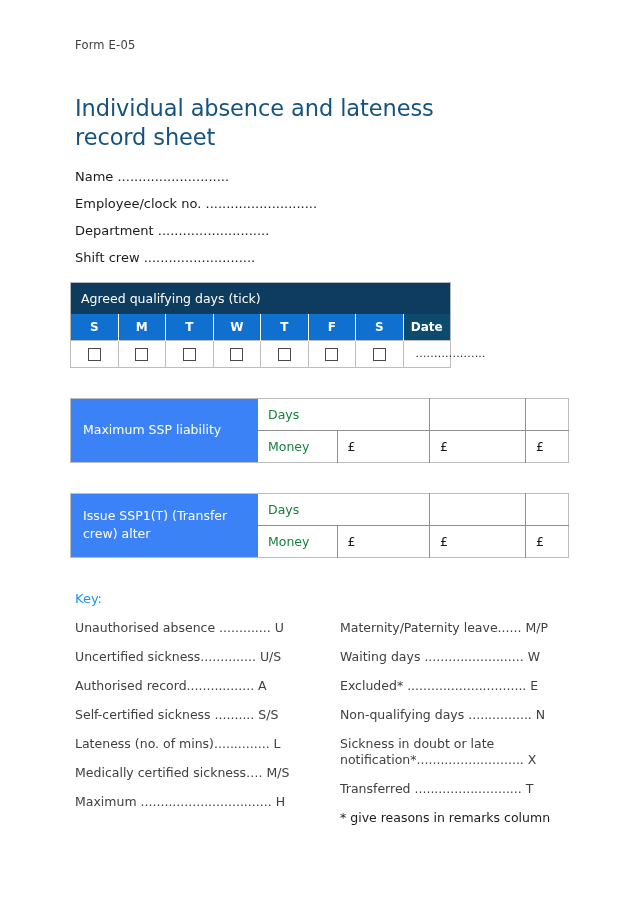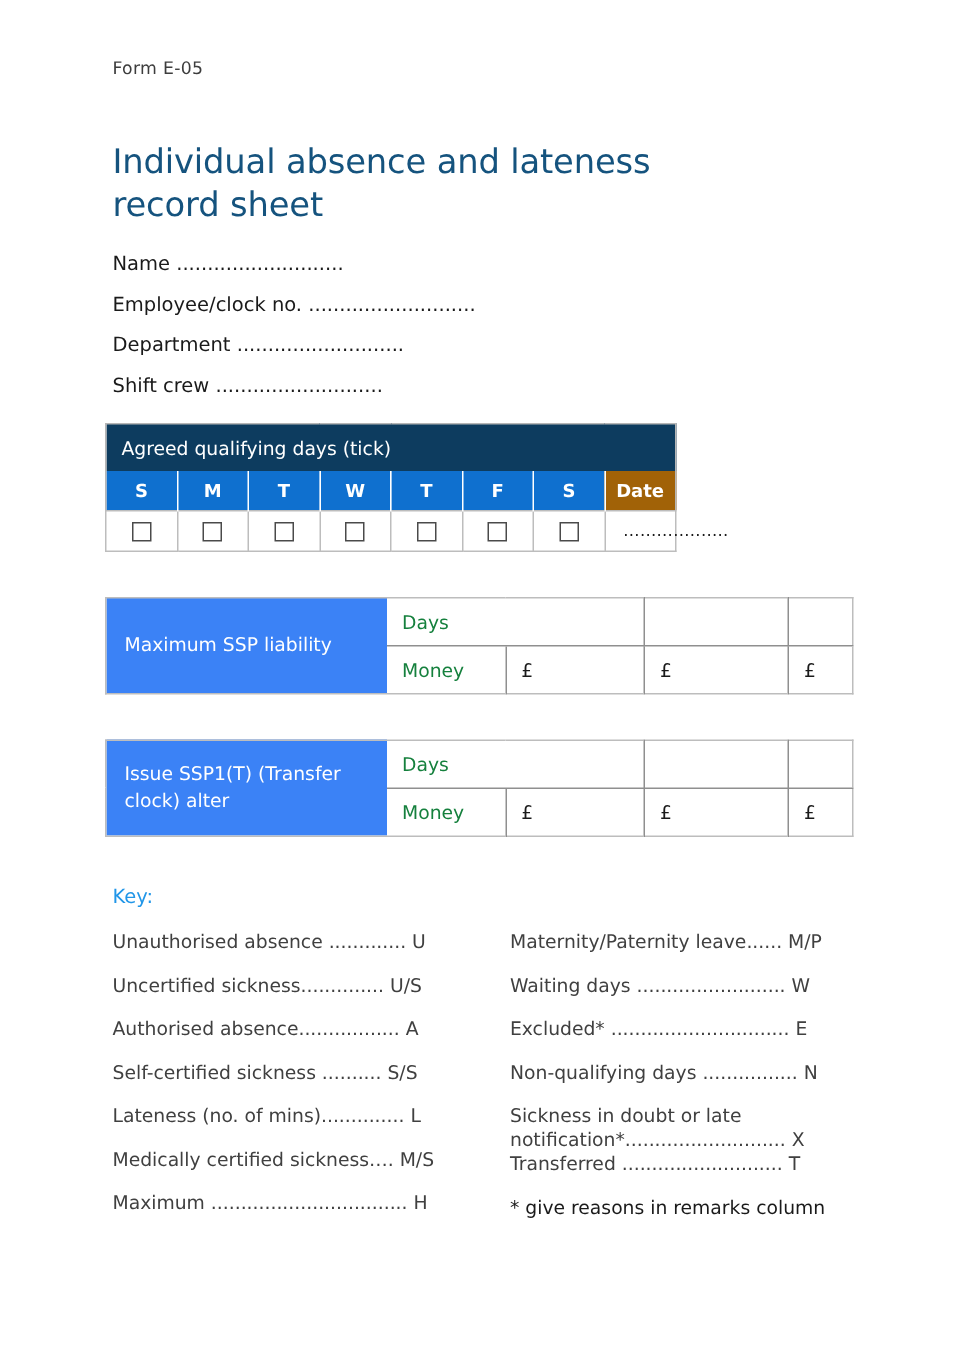--- a/index.html
+++ b/index.html
@@ -76,21 +76,21 @@
     font-weight: bold;
     text-align: center;
     padding: 6px 0 6px 0;
     border-left: 1px solid #ffffff;
     border-right: 1px solid #ffffff;
     border-top: none;
     border-bottom: none;
   }
   .qual-day-head.first { border-left: none; }
   .qual-date-head {
-    background: #a16207;
+    background: #0c4a6e;
     color: #ffffff;
     font-size: 12px;
     font-weight: bold;
     text-align: center;
     padding: 6px 0 6px 0;
     border-left: 1px solid #ffffff;
     border-right: none;
     border-top: none;
     border-bottom: none;
   }
@@ -200,21 +200,21 @@
     margin: 0 0 13px 0;
     white-space: pre-wrap;
   }
   .key-note {
     font-size: 12.5px;
     line-height: 1.28;
     color: #1a1a1a;
     margin: 0;
   }
   .key-col-right .key-row.two-line {
-    margin-bottom: 0;
+    margin-bottom: 13px;
   }
 </style>
 </head>
 <body>
 
 <div class="page">
 
   <div class="form-code">Form E-05</div>
   <h1 class="doc-title">Individual absence and lateness record sheet</h1>
 
@@ -286,21 +286,21 @@
     </tr>
   </tbody>
     </table>
 
   <div class="gap-b"></div>
 
   <table class="ssp-table">
     <tbody>
         <tr>
       <td class="ssp-label-cell" rowspan="2" style="width:167px">Issue SSP1(T)
-(Transfer clock) alter</td>
+(Transfer crew) alter</td>
       <td class="ssp-key-cell nodivide" style="width:69px">Days</td>
       <td class="ssp-val-cell" style="width:82px"></td>
       <td class="ssp-val-cell" style="width:85px"></td>
       <td class="ssp-val-cell last"></td>
     </tr>
     <tr>
       <td class="ssp-key-cell lastrow">Money</td>
       <td class="ssp-val-cell lastrow">£</td>
       <td class="ssp-val-cell lastrow">£</td>
       <td class="ssp-val-cell last lastrow">£</td>
@@ -309,21 +309,21 @@
     </table>
 
   <div style="height:33px"></div>
 
   <div class="key-heading">Key:</div>
 
   <div class="key-columns">
     <div class="key-col-left">
       <div class="key-row">Unauthorised absence ............. U</div>
       <div class="key-row">Uncertified sickness.............. U/S</div>
-      <div class="key-row">Authorised absence................. A</div>
+      <div class="key-row">Authorised record................. A</div>
       <div class="key-row">Self-certified sickness .......... S/S</div>
       <div class="key-row">Lateness (no. of mins).............. L</div>
       <div class="key-row">Medically certified sickness…. M/S</div>
       <div class="key-row">Maximum ................................. H</div>
     </div>
     <div class="key-col-right">
       <div class="key-row">Maternity/Paternity leave...... M/P</div>
       <div class="key-row">Waiting days ......................... W</div>
       <div class="key-row">Excluded* .............................. E</div>
       <div class="key-row">Non-qualifying days ................ N</div>

